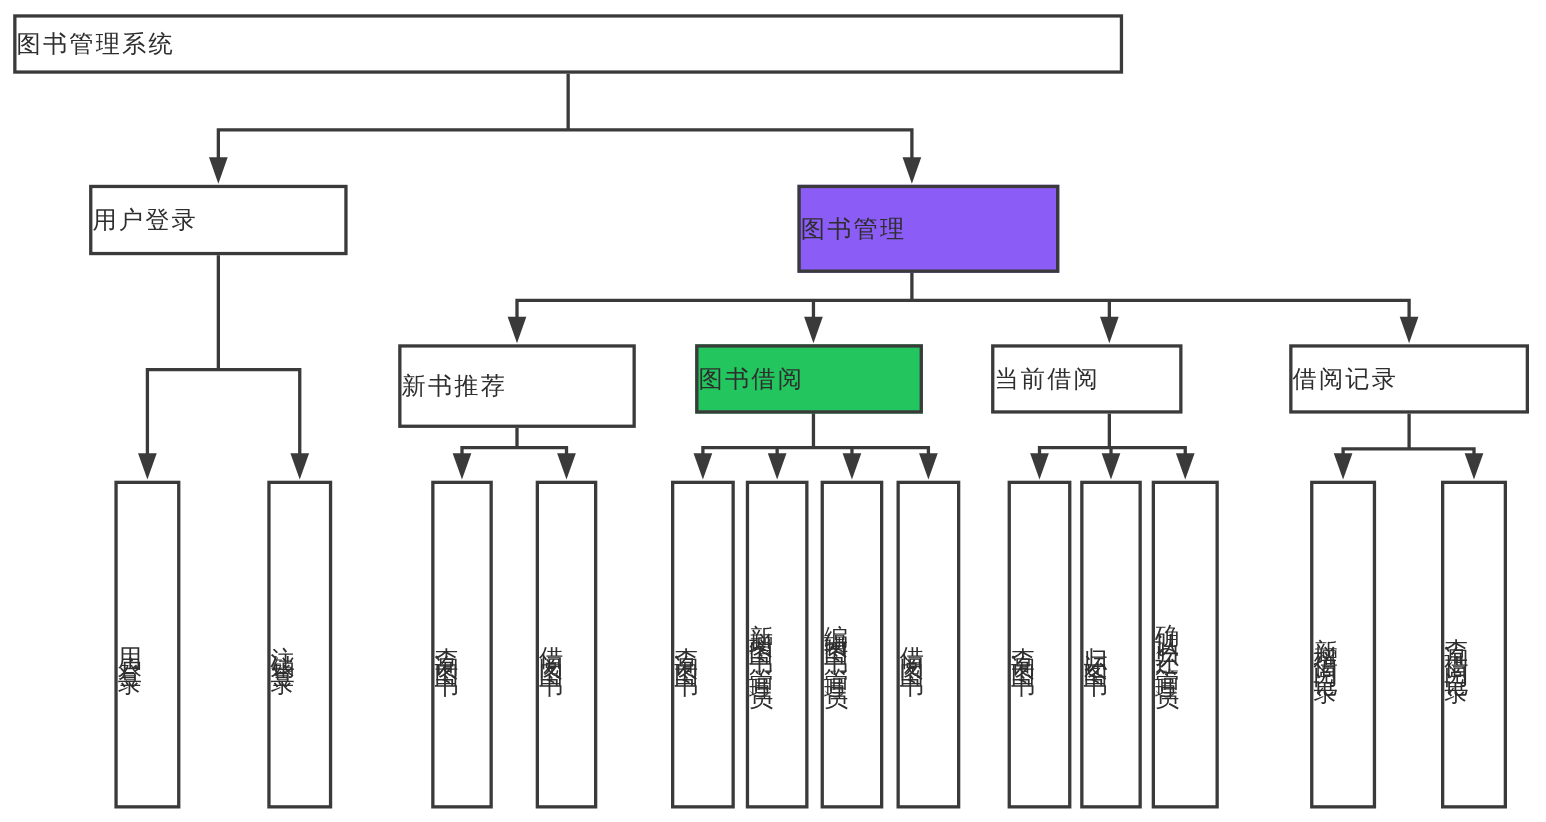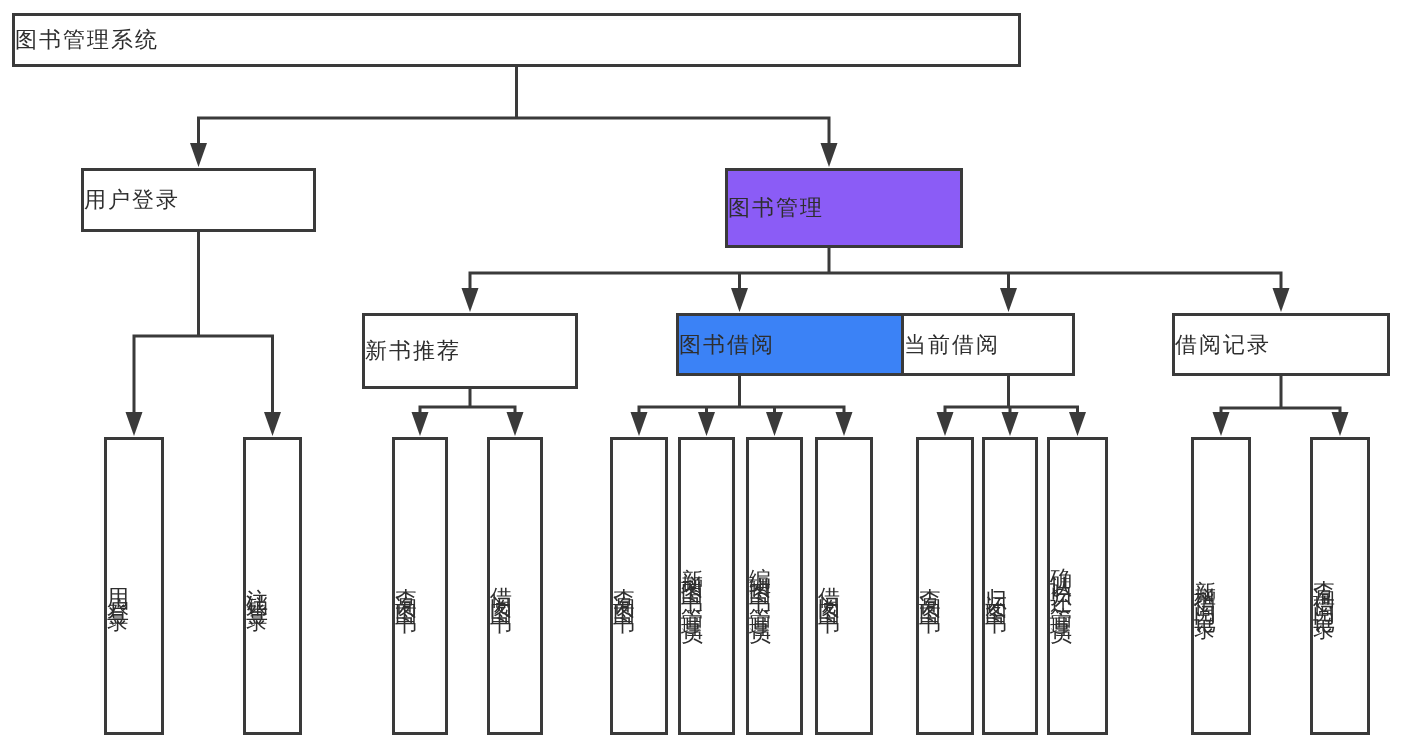--- a/index.html
+++ b/index.html
@@ -106,21 +106,21 @@
       </div>
       <div class="node h" style="left: 81px; top: 168px; width: 235px; height: 64px; border-color: rgb(58, 58, 58); background: rgb(255, 255, 255);">
         <span class="label" style="color: rgb(46, 46, 46);">用户登录</span>
       </div>
       <div class="node h" style="left: 710px; top: 168px; width: 238px; height: 80px; border-color: rgb(58, 58, 58); background: #8b5cf6; margin-left: 15px;">
         <span class="label" style="color: rgb(46, 46, 46);">图书管理</span>
       </div>
       <div class="node h" style="left: 362px; top: 313px; width: 216px; height: 76px; border-color: rgb(58, 58, 58); background: rgb(255, 255, 255);">
         <span class="label" style="color: rgb(46, 46, 46);">新书推荐</span>
       </div>
-      <div class="node h" style="left: 632px; top: 313px; width: 256px; height: 63px; border-color: rgb(58, 58, 58); background: #3b82f6; margin-left: 44px;">
+      <div class="node h" style="left: 632px; top: 313px; width: 207px; height: 63px; border-color: rgb(58, 58, 58); background: #22c55e;">
         <span class="label" style="color: rgb(46, 46, 46);">图书借阅</span>
       </div>
       <div class="node h" style="left: 901px; top: 313px; width: 174px; height: 63px; border-color: rgb(58, 58, 58); background: rgb(255, 255, 255);">
         <span class="label" style="color: rgb(46, 46, 46);">当前借阅</span>
       </div>
       <div class="node h" style="left: 1172px; top: 313px; width: 218px; height: 63px; border-color: rgb(58, 58, 58); background: rgb(255, 255, 255);">
         <span class="label" style="color: rgb(46, 46, 46);">借阅记录</span>
       </div>
       <div class="node v" style="left: 104px; top: 437px; width: 60px; height: 298px; border-color: rgb(58, 58, 58); background: rgb(255, 255, 255);">
         <span class="label" style="color: rgb(46, 46, 46);">用户登录</span>

